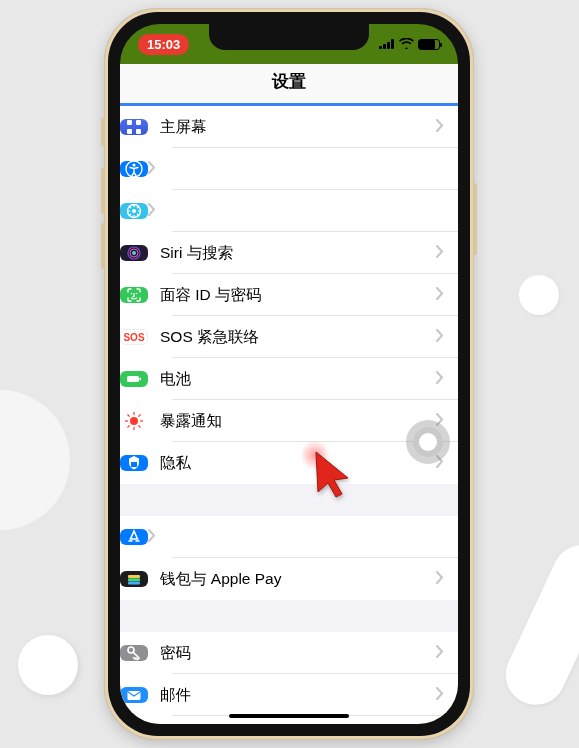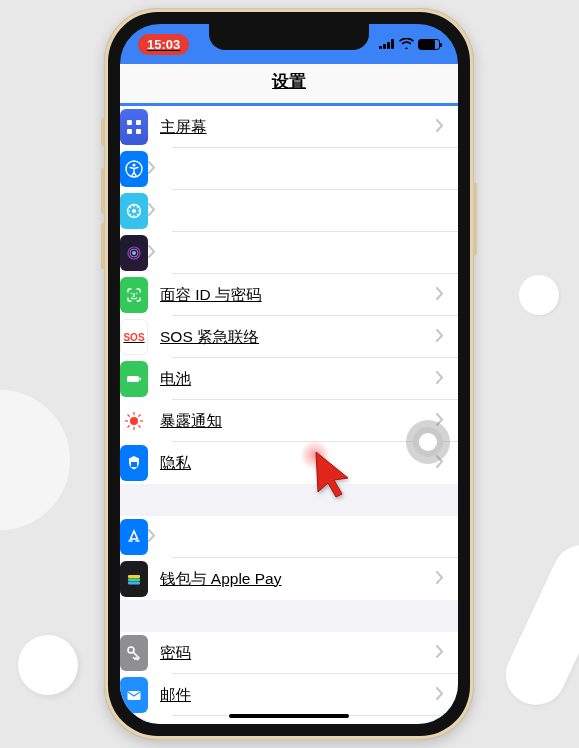--- a/index.html
+++ b/index.html
@@ -43,25 +43,24 @@
   }
   
   .side-btn { position:absolute; background:#d8c6a0; border-radius:2px; }
   .sb-l1 { left:-3px; top:110px; width:4px; height:28px; }
   .sb-l2 { left:-3px; top:160px; width:4px; height:46px; }
   .sb-l3 { left:-3px; top:215px; width:4px; height:46px; }
   .sb-r  { right:-3px; top:175px; width:4px; height:72px; }
   .screen {
     width: 100%;
     height: 100%;
-    background: #3b82f6;
+    background: #4d7c0f;
     border-radius: 40px;
     overflow: hidden;
     position: relative;
-    text-decoration: underline;
   }
   
   .notch {
     position: absolute;
     top: 0;
     left: 50%;
     transform: translateX(-50%);
     width: 160px;
     height: 26px;
     background: #111;
@@ -124,21 +123,21 @@
     align-items: center;
     height: 42px;
     position: relative;
   }
   .row .sep {
     position:absolute; left:52px; right:0; bottom:0; height:1px; background:#e3e3e6;
   }
   .row:last-child .sep { display:none; }
   .icon-box {
     width: 28px;
-    height: 36px;
+    height: 16px;
     border-radius: 6px;
     flex-shrink: 0;
     display:flex; align-items:center; justify-content:center;
     color:#fff; font-size:12px; font-weight:700;
   }
   .row-label {
     flex: 1;
     padding-left: 12px;
     font-size: 15.5px;
     color: #000;
@@ -283,20 +282,21 @@
             <div class="sep"></div>
           </div>
           <div class="row">
             <div class="icon-box ic-siri">
               <svg width="18" height="18" viewBox="0 0 18 18">
                   <circle cx="9" cy="9" r="6" fill="none" stroke="#7a4bd6" stroke-width="1.2"></circle>
                   <circle cx="9" cy="9" r="4" fill="none" stroke="#e85aa8" stroke-width="1"></circle>
                   <circle cx="9" cy="9" r="2" fill="#5bc8e8"></circle>
                 </svg>
             </div>
+            <div class="row-label">Siri 与搜索</div>
             <div class="chevron"><svg viewBox="0 0 8 13">
                   <path d="M1 1l5 5.5L1 12" stroke="#c6c6c8" stroke-width="2" fill="none" stroke-linecap="round"></path>
                 </svg></div>
             <div class="sep"></div>
           </div>
           <div class="row">
             <div class="icon-box ic-face">
               <svg width="18" height="18" viewBox="0 0 18 18">
                   <path d="M3 6V4a1 1 0 011-1h2M12 3h2a1 1 0 011 1v2M15 12v2a1 1 0 01-1 1h-2M6 15H4a1 1 0 01-1-1v-2" stroke="#fff" stroke-width="1.4" fill="none" stroke-linecap="round"></path>
                   <circle cx="6.5" cy="7.5" r=".8" fill="#fff"></circle>

